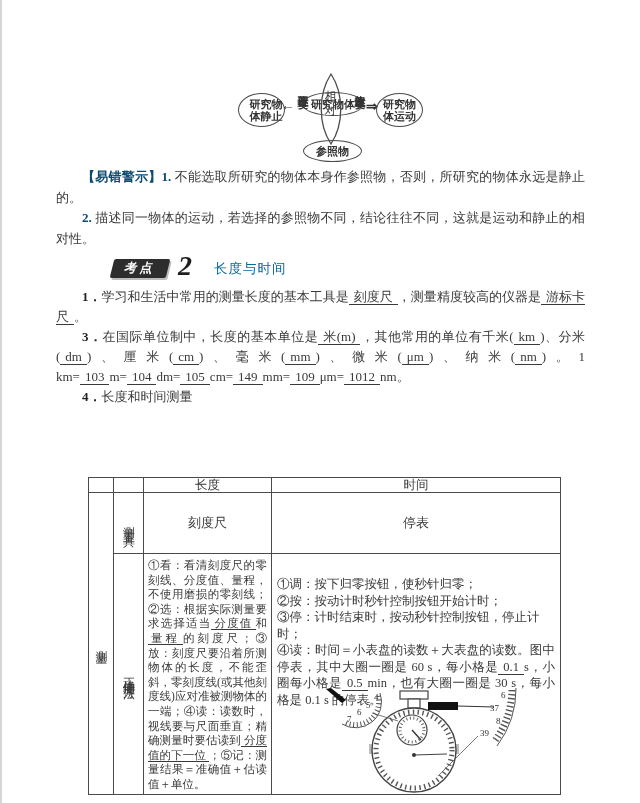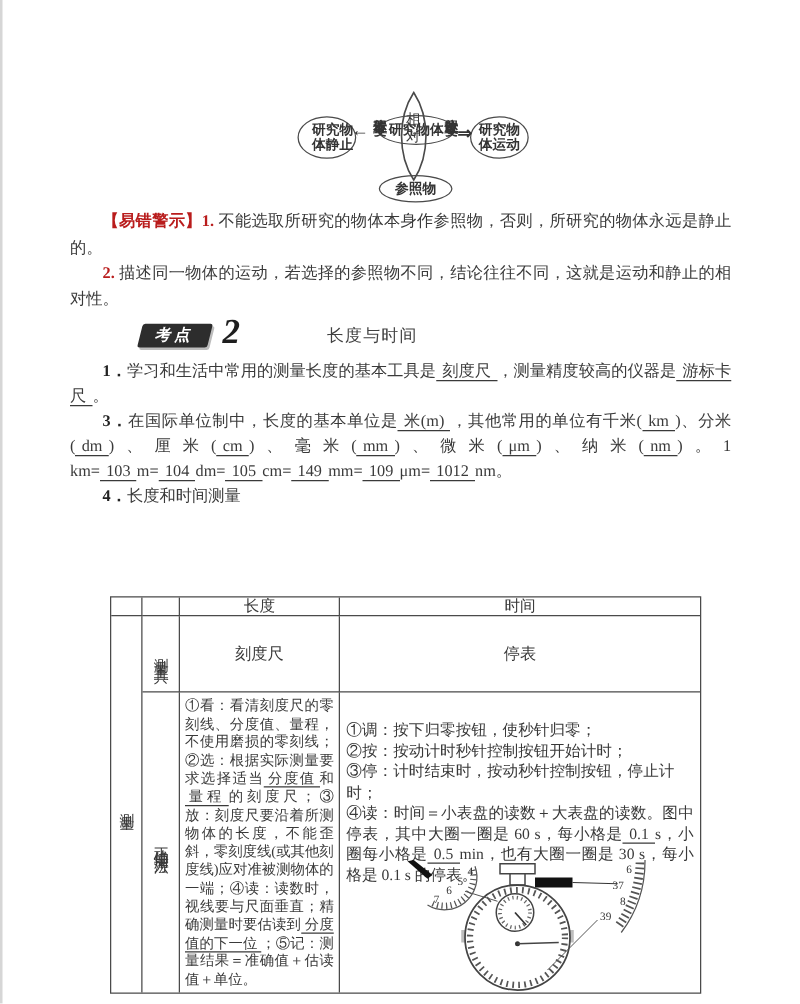--- a/index.html
+++ b/index.html
@@ -33,35 +33,35 @@
   .vl-left  { left:295px; top:86px; }
   .vl-right { left:352px; top:86px; }
   .diag-arrow { position:absolute; font-size:14px; color:#333; font-weight:bold; }
   .ar-left  { left:281px; top:98px; }
   .ar-right { left:366px; top:98px; }
 
   
   .warning { position:absolute; left:56px; top:167px; width:529px;
              font-size:13px; line-height:20.5px; text-align:justify; }
   .warning p { text-indent:2em; }
-  .warning b { color:#b91c1c; }
+  .warning b { color:#0c4a6e; }
 
   .section-row { position:absolute; left:110px; top:253px; height:30px; }
   .kd-badge {
     position:absolute; left:2px; top:6px; width:56px; height:19px;
     background:#2d2d2d; color:#fff; font-size:12.5px; font-weight:bold;
     text-align:center; line-height:19px; letter-spacing:3px;
     transform:skewX(-14deg); border-radius:2px; box-shadow:2px 2px 0 #bdbdbd;
   }
   .kd-num {
     position:absolute; left:68px; top:-3px; font-size:28px; font-weight:bold;
     font-style:italic; color:#1e1e1e; font-family:"Liberation Serif", serif;
   }
   .kd-title { position:absolute; left:104px; top:7px; width:120px;
-              font-size:13.5px; color:#404040; letter-spacing:1px;text-align:right; }
+              font-size:13.5px; color:#0369a1; letter-spacing:1px; }
 
   .items { position:absolute; left:56px; top:287px; width:529px;
            font-size:13px; line-height:20px; text-align:justify; }
   .items p { text-indent:2em; }
   .items b { color:#222; }
 
   u, .blank {
     text-decoration:none; border-bottom:1px solid #3a3a3a; padding:0 5px;
   }
 

